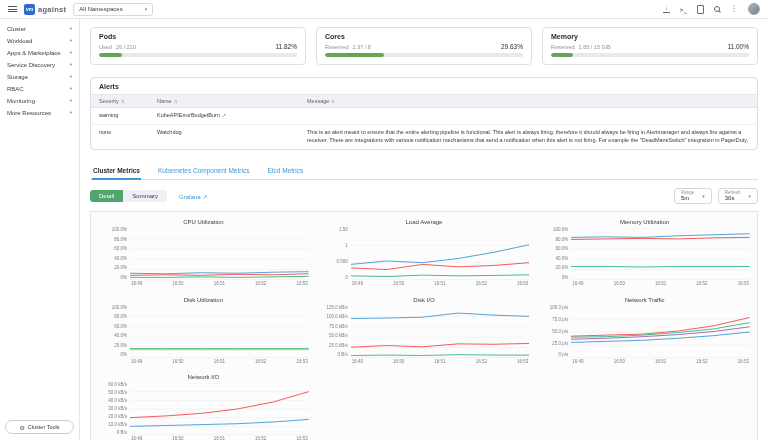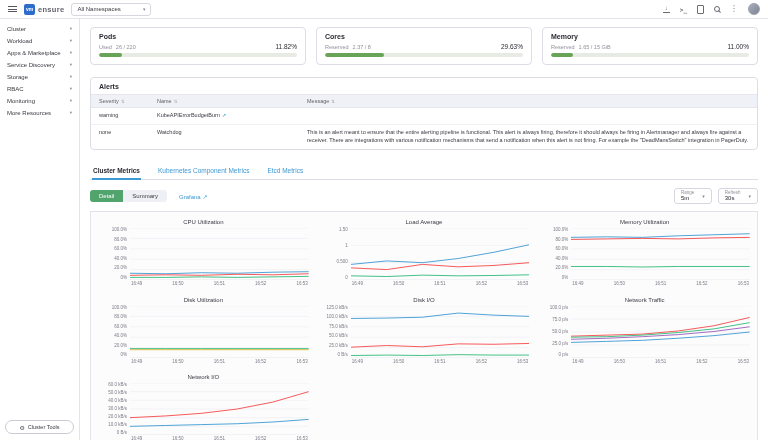--- a/index.html
+++ b/index.html
@@ -84,21 +84,21 @@
 <body>
 
 <div class="header">
   <div class="burger">
       <span></span>
       <span></span>
       <span></span>
     </div>
   <div class="logo">
     <span class="logo-box">vm</span>
-    <span class="logo-text">ensure</span>
+    <span class="logo-text">against</span>
   </div>
   <div class="ns-select">
     <span>All Namespaces</span>
     <span class="chev">▾</span>
   </div>
   <div class="hdr-icons">
     <div class="dl-icon">
         <span class="arr">↓</span>
         <span class="bar"></span>
       </div>

